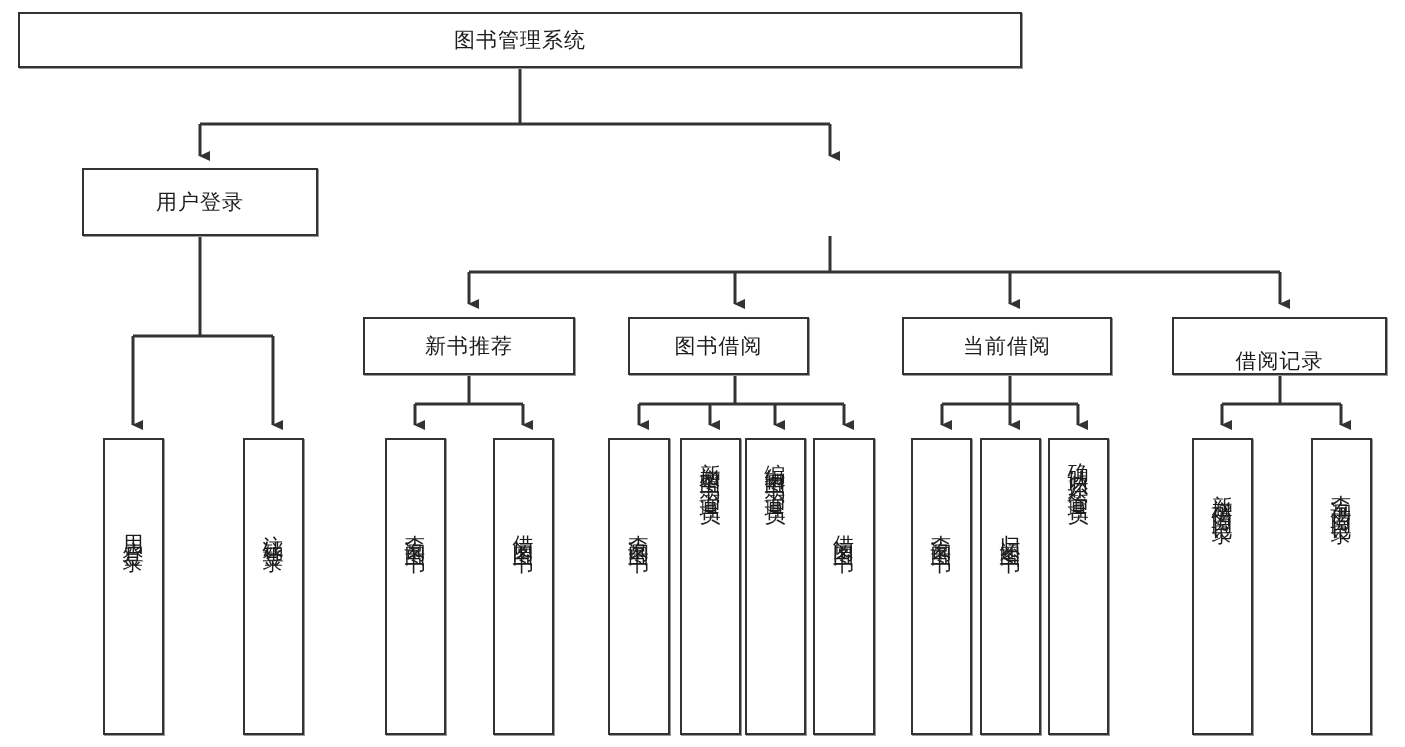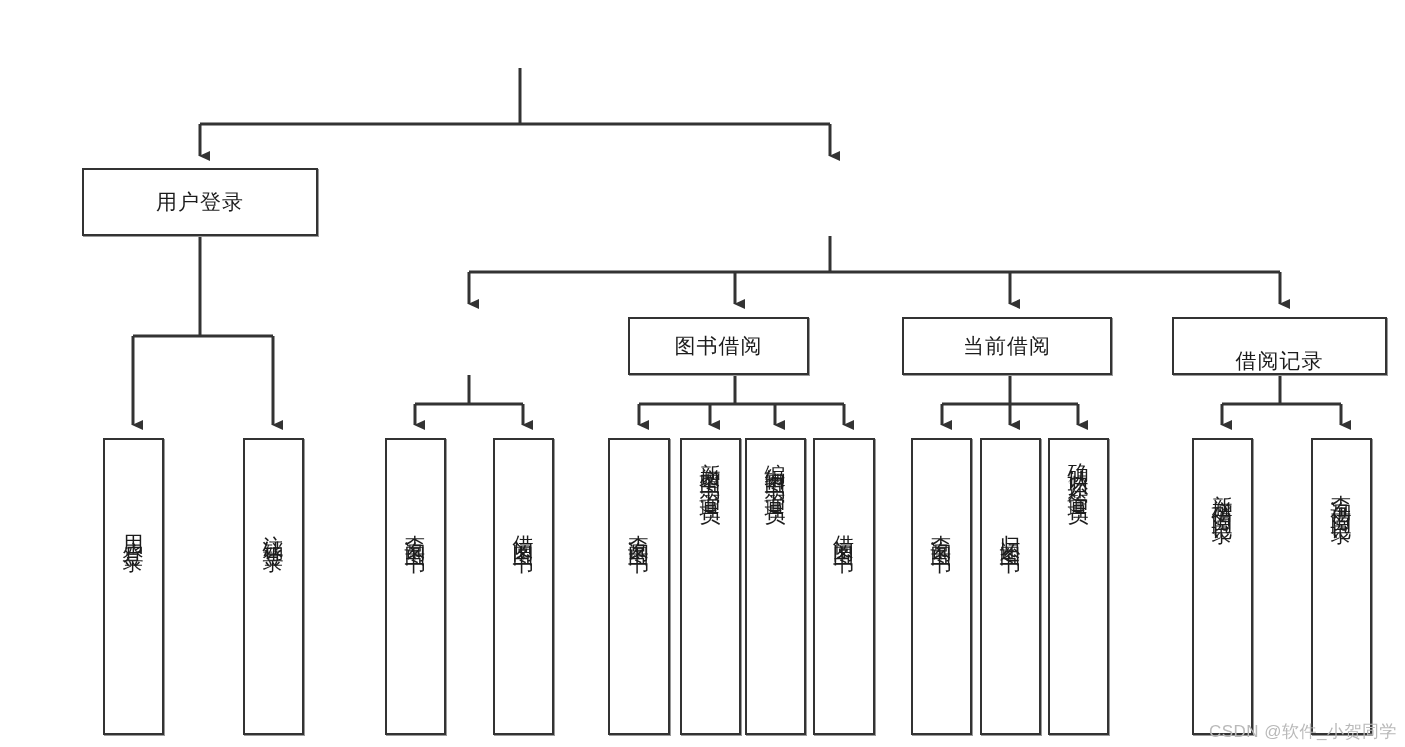--- a/index.html
+++ b/index.html
@@ -110,26 +110,32 @@
       <path d="M1010,404 L1010,425" marker-end="url(#arw)"></path>
       <path d="M1078,404 L1078,425" marker-end="url(#arw)"></path>
 
       <path d="M1280,375 L1280,404"></path>
       <path d="M1222,404 L1341,404"></path>
       <path d="M1222,404 L1222,425" marker-end="url(#arw)"></path>
       <path d="M1341,404 L1341,425" marker-end="url(#arw)"></path>
     </g>
   </svg>
 
+  <div class="node" style="left:18px;top:12px;width:1004px;height:56px;">
+    <span class="node-label">图书管理系统</span>
+  </div>
 
   <div class="node" style="left:82px;top:168px;width:236px;height:68px;">
     <span class="node-label">用户登录</span>
   </div>
 
 
+  <div class="node" style="left:363px;top:317px;width:212px;height:58px;">
+    <span class="node-label">新书推荐</span>
+  </div>
 
   <div class="node" style="left:628px;top:317px;width:181px;height:58px;">
     <span class="node-label">图书借阅</span>
   </div>
 
   <div class="node" style="left:902px;top:317px;width:210px;height:58px;">
     <span class="node-label">当前借阅</span>
   </div>
 
   <div class="node" style="left:1172px;top:317px;width:215px;height:58px;align-items:flex-end;">
@@ -181,15 +187,14 @@
   </div>
 
   <div class="node leaf" style="left:1192px;top:438px;width:61px;height:297px;padding-top:38px;">
     <span class="node-label">新增借阅记录</span>
   </div>
 
   <div class="node leaf" style="left:1311px;top:438px;width:61px;height:297px;padding-top:38px;">
     <span class="node-label">查询借阅记录</span>
   </div>
 
-  <div id="watermark">CSDN @软件_小贺同学</div>
 
 </div>
 
 </body></html>

